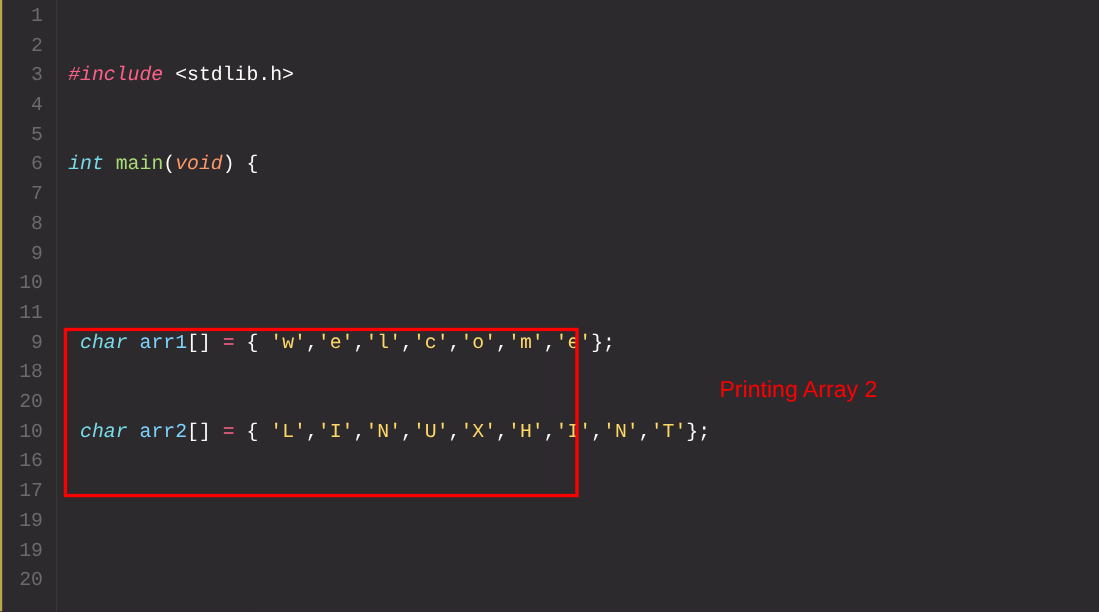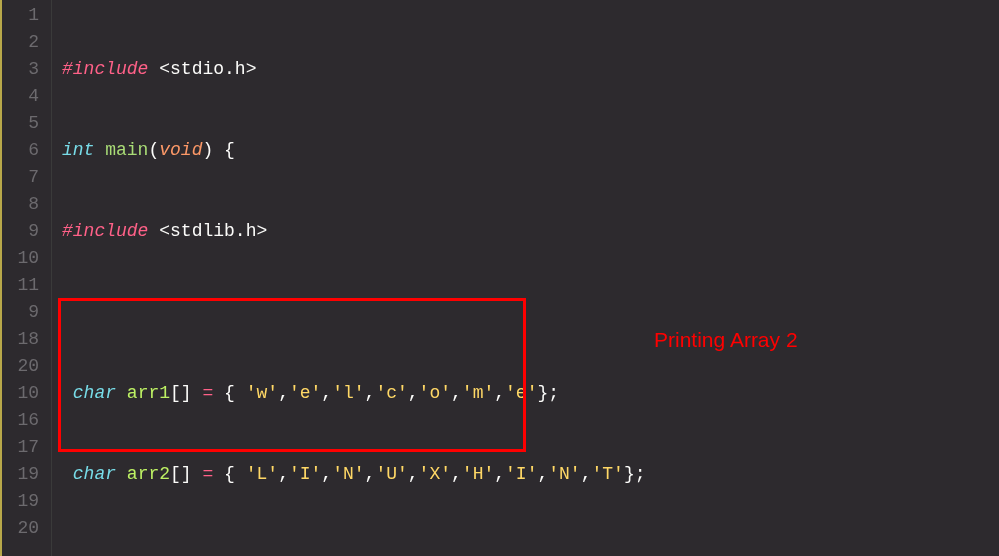--- a/index.html
+++ b/index.html
@@ -34,21 +34,21 @@
     position: relative;
     flex: 1;
     white-space: pre;
     color: #fcfcfa;
   }
   .line { height: 27px; }
   .preproc { color: #ff6188; font-style: italic; }
   .inc-path { color: #fcfcfa; }
   .kwtype { color: #78dce8; font-style: italic; }
   .fn-call { color: #a9dc76; }
-  .var { color: #bef264; }
+  .var { color: #7dd3fc; }
   .punct { color: #fcfcfa; }
   .op { color: #ff6188; }
   .str { color: #ffd866; }
   .param { color: #fc9867; font-style: italic; }
   .highlight-box {
     position: absolute;
     border: 3px solid #ff0000;
     pointer-events: none;
   }
   .arrow-wrap {
@@ -84,23 +84,22 @@
     <span class="ln">20</span>
     <span class="ln">10</span>
     <span class="ln">16</span>
     <span class="ln">17</span>
     <span class="ln">19</span>
     <span class="ln">19</span>
     <span class="ln">20</span>
   </div>
 
   <div class="code">
-    <div class="line"><span class="preproc">#include</span> <span class="inc-path">&lt;stdio.h&gt;</span></div>
+    <div class="line"><span class="preproc">#include</span> <span class="inc-path">&lt;stdlib.h&gt;</span></div>
     <div class="line"><span class="kwtype">int</span> <span class="fn-call">main</span><span class="punct">(</span><span class="param">void</span><span class="punct">)</span> <span class="punct">{</span></div>
-    <div class="line"><span class="preproc">#include</span> <span class="inc-path">&lt;stdlib.h&gt;</span></div>
     <div class="line"></div>
     <div class="line"> <span class="kwtype">char</span> <span class="var">arr1</span><span class="punct">[]</span> <span class="op">=</span> <span class="punct">{</span> <span class="str">'w'</span><span class="punct">,</span><span class="str">'e'</span><span class="punct">,</span><span class="str">'l'</span><span class="punct">,</span><span class="str">'c'</span><span class="punct">,</span><span class="str">'o'</span><span class="punct">,</span><span class="str">'m'</span><span class="punct">,</span><span class="str">'e'</span><span class="punct">};</span></div>
     <div class="line"> <span class="kwtype">char</span> <span class="var">arr2</span><span class="punct">[]</span> <span class="op">=</span> <span class="punct">{</span> <span class="str">'L'</span><span class="punct">,</span><span class="str">'I'</span><span class="punct">,</span><span class="str">'N'</span><span class="punct">,</span><span class="str">'U'</span><span class="punct">,</span><span class="str">'X'</span><span class="punct">,</span><span class="str">'H'</span><span class="punct">,</span><span class="str">'I'</span><span class="punct">,</span><span class="str">'N'</span><span class="punct">,</span><span class="str">'T'</span><span class="punct">};</span></div>
     <div class="line"></div>
     
     
     
     
     
     
@@ -114,13 +113,13 @@
   </div>
 </div>
 
 <div class="highlight-box" style="left:58px; top:298px; width:468px; height:154px;"></div>
 
 <div class="arrow-wrap">
   
   
 </div>
 
-<div class="annotation" style="left:654px; top:326px;">Printing Array 2</div>
+<div class="annotation" style="left:654px; top:341px;">Printing Array 2</div>
 
 </body></html>

